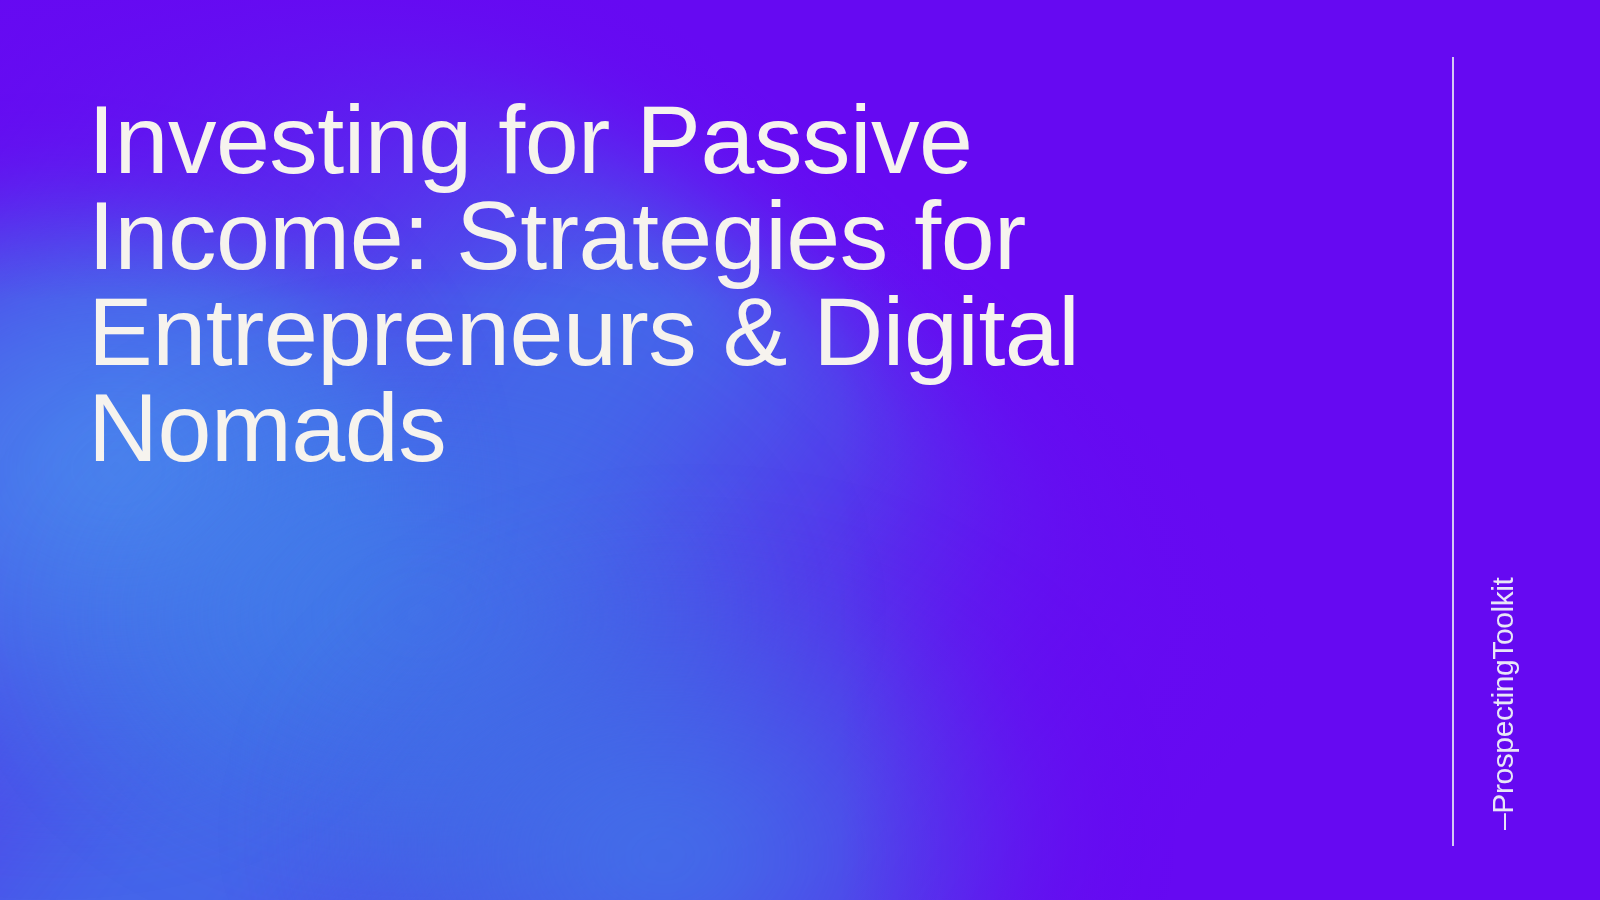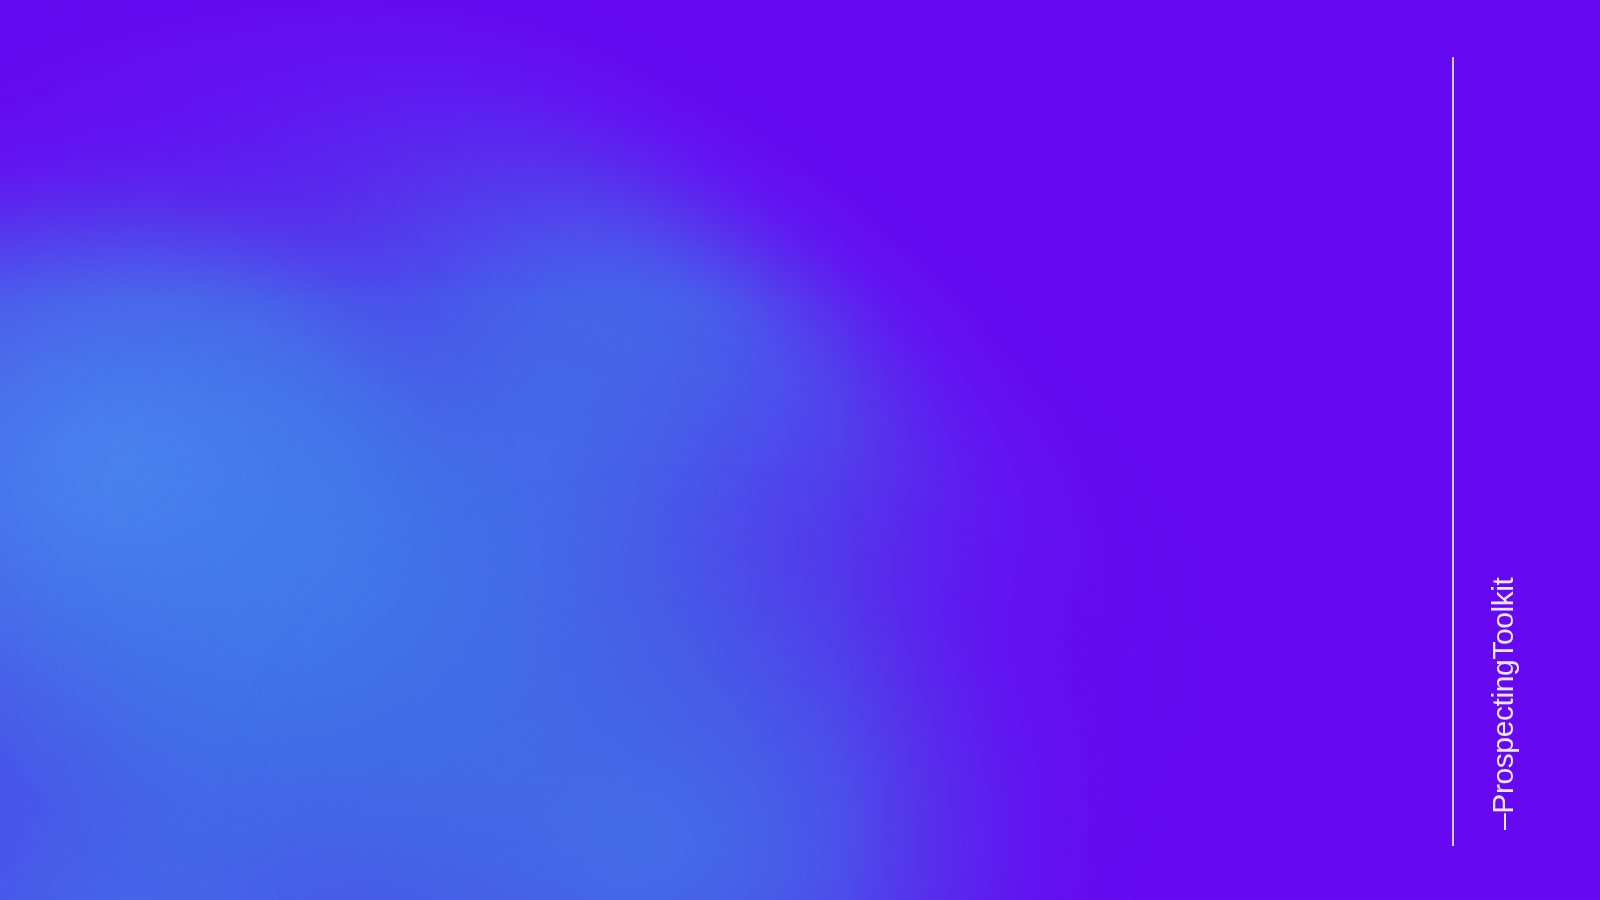--- a/index.html
+++ b/index.html
@@ -183,18 +183,22 @@
 <div id="slide">
 
   <div class="bg-base"></div>
   <div class="glow-band"></div>
   <div class="glow-core-left"></div>
   <div class="glow-haze"></div>
   <div class="glow-core-bottom"></div>
   <div class="purple-right"></div>
   <div class="purple-top"></div>
 
+  <h1 class="headline">Investing for Passive
+Income: Strategies for
+Entrepreneurs &amp; Digital
+Nomads</h1>
 
   <div class="rail-line"></div>
 
   <div class="rail-label">–ProspectingToolkit</div>
 
 </div>
 
 </body></html>

